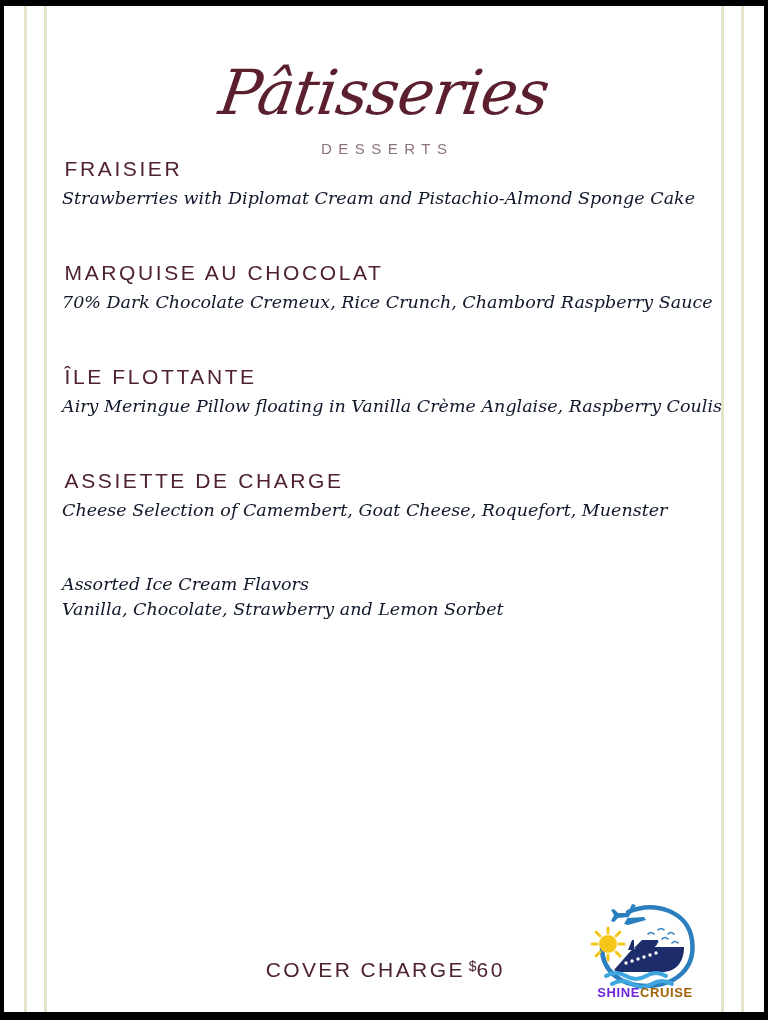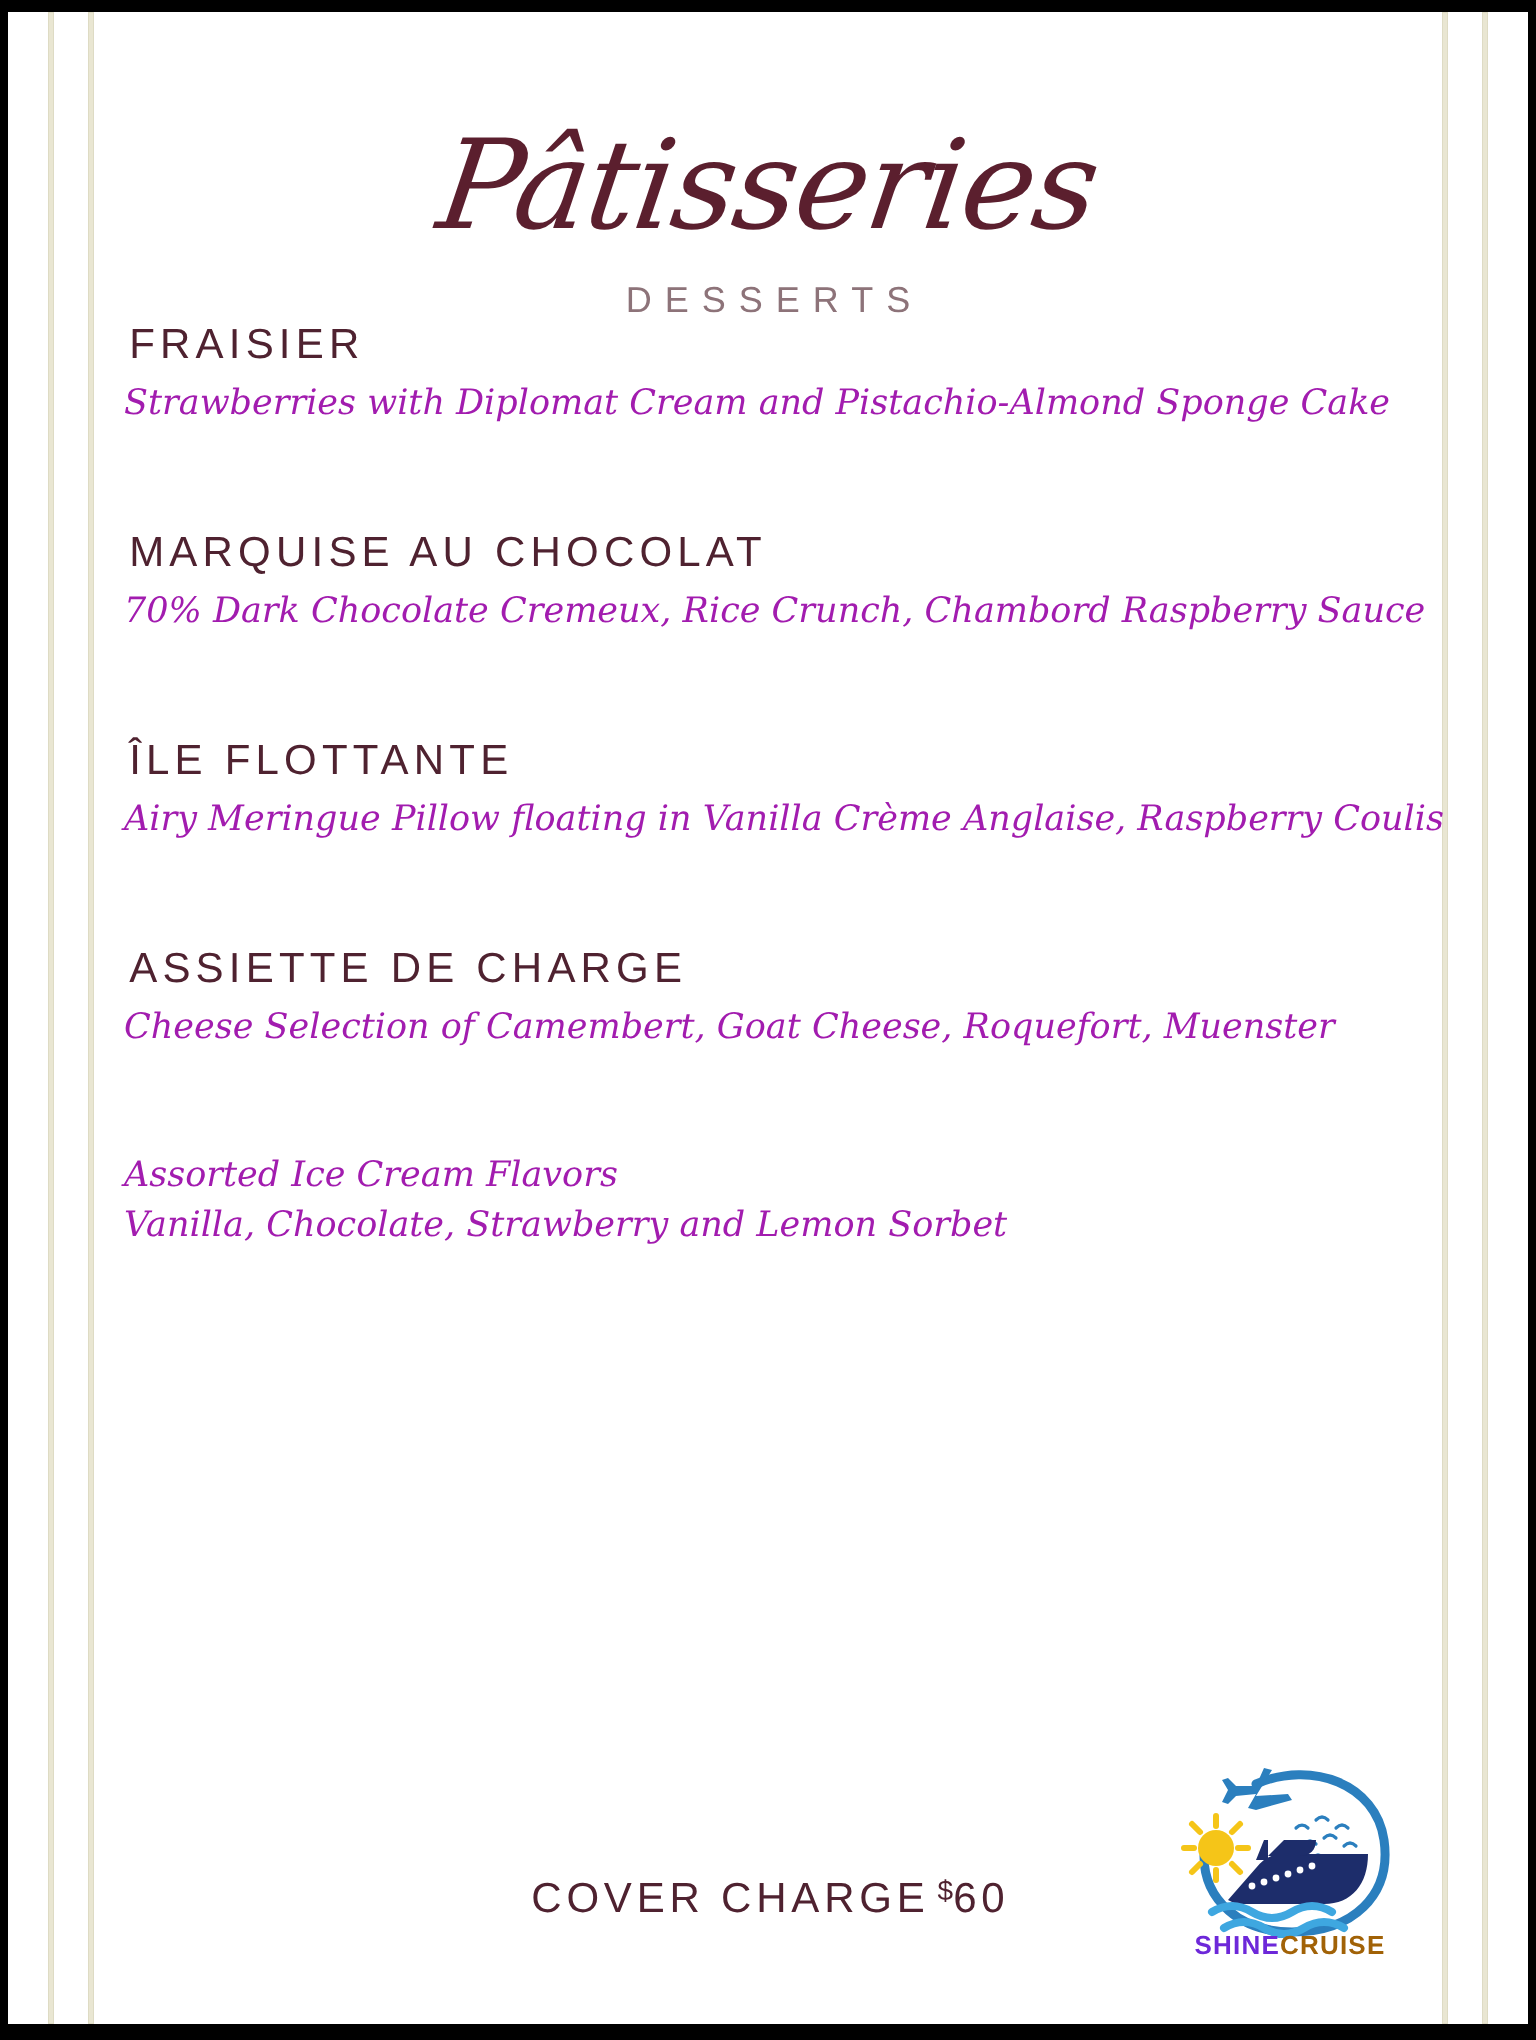--- a/index.html
+++ b/index.html
@@ -65,21 +65,21 @@
     font-size: 62px;
     line-height: 1.0;
     color: #5b1f2e;
     letter-spacing: -1px;
     transform: skewX(-8deg);
     margin: 0;
   }
   .subtitle {
     margin: 16px 0 0 0;
     font-family: "Liberation Sans", sans-serif;
-    font-size: 18px;
+    font-size: 15px;
     letter-spacing: 6.5px;
     color: #8d7379;
     text-indent: 6.5px;
   }
 
   
   .menu {
     text-align: left;
   }
   .menu-item {
@@ -93,34 +93,34 @@
     color: #4f2230;
     text-indent: 2.6px;
     margin: 0 0 5px 0;
     white-space: nowrap;
   }
   .item-desc {
     font-family: "DejaVu Serif", "Liberation Serif", serif;
     font-style: italic;
     font-size: 17.5px;
     line-height: 1.42;
-    color: #a21caf;
+    color: #0f172a;
     margin: 0;
   }
   .item-desc .line {
     display: block;
     white-space: nowrap;
   }
 
   
   .footer {
     position: absolute;
     left: 0;
     right: 0;
-    bottom: 24px;
+    bottom: 4px;
     height: 120px;
     text-decoration: underline;
   }
   .cover-charge {
     position: absolute;
     left: 0;
     right: 0;
     bottom: 26px;
     text-align: center;
     font-family: "Liberation Sans", sans-serif;

